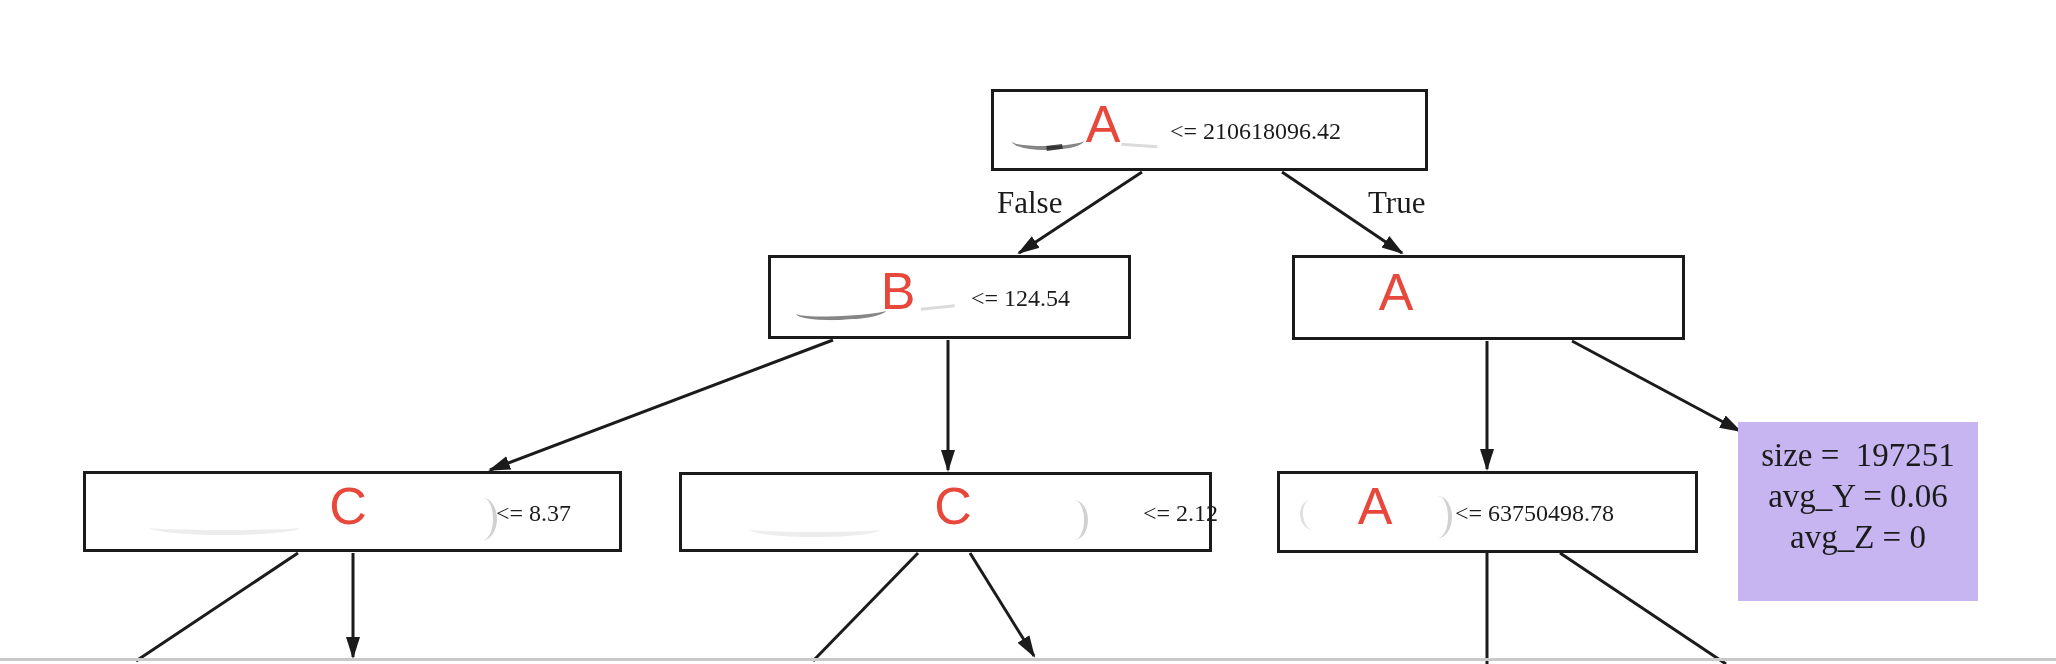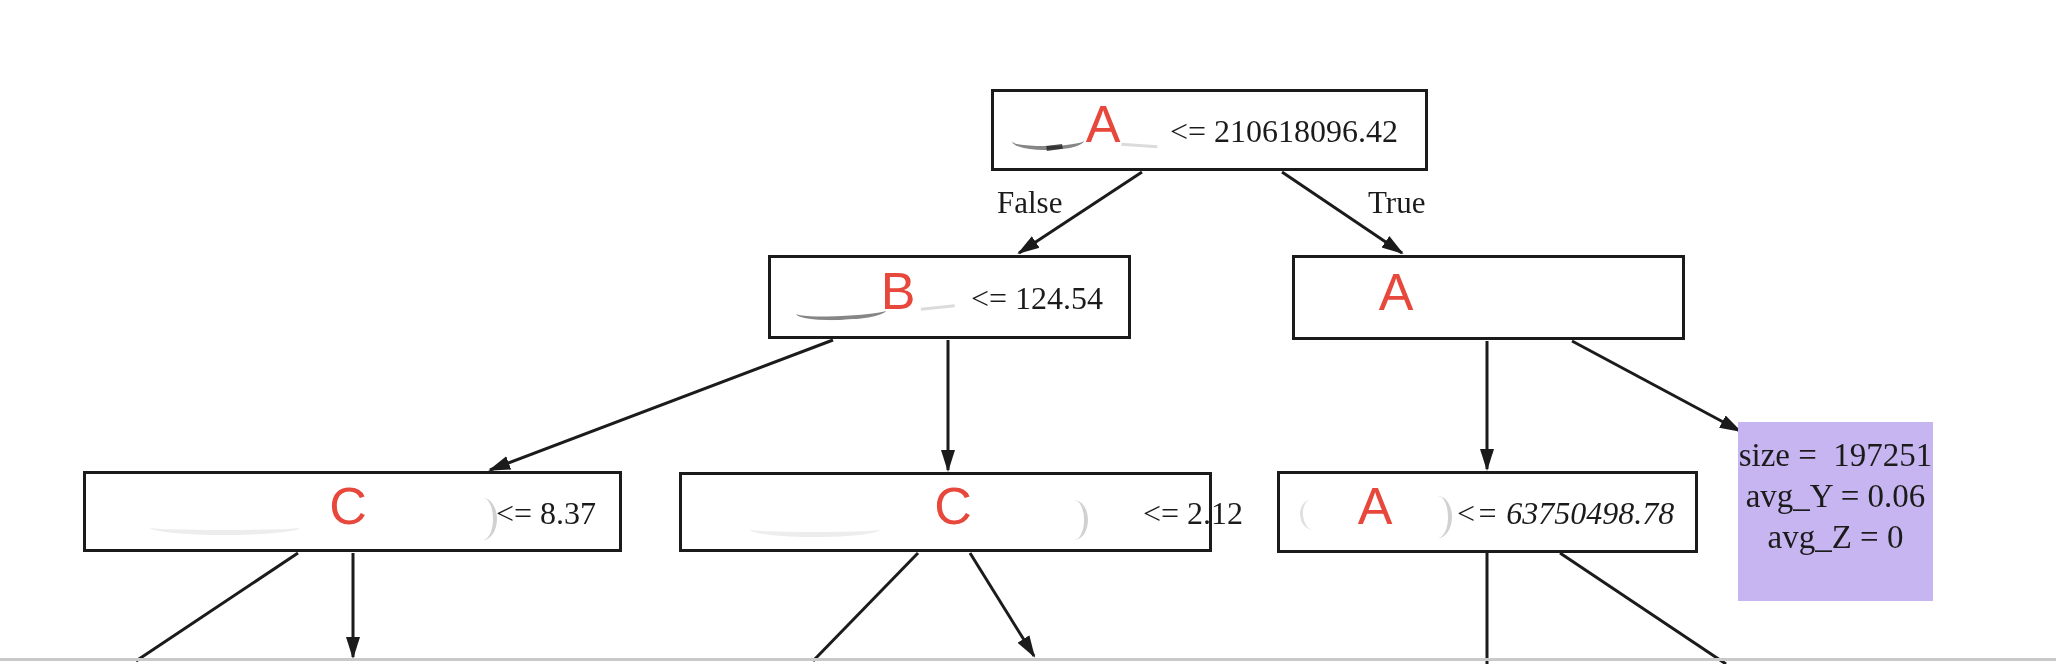--- a/index.html
+++ b/index.html
@@ -35,34 +35,34 @@
     font-family: "Liberation Sans", sans-serif;
     font-size: 52px;
     line-height: 1;
     white-space: pre;
   }
   .cond {
     position: absolute;
     top: calc(50% + 1px);
     transform: translateY(-50%);
     color: #1b1b1b;
-    font-size: 32px;
+    font-size: 24px;
     line-height: 1;
     white-space: pre;
   }
   .elabel {
     position: absolute;
     color: #1b1b1b;
     font-size: 31px;
     line-height: 1;
   }
   .leaf {
     position: absolute;
     left: 1738px; top: 422px;
-    width: 195px; height: 179px;
+    width: 240px; height: 179px;
     background: var(--leaf-fill, #c6b5f0);
     box-sizing: border-box;
     padding-top: 13px;
     text-align: center;
   }
   .leafline {
     font-size: 33px;
     line-height: 41px;
     color: #1b1b1b;
     white-space: pre;
@@ -129,21 +129,21 @@
     <span class="cond" style="left:410px;">&lt;= 8.37</span>
   </div>
 
   <div class="node" style="left:679px; top:472px; width:533px; height:80px;">
     <span class="letter" style="left:271px;">C</span>
     <span class="cond" style="left:425px;margin-left:36px;">&lt;= 2.12</span>
   </div>
 
   <div class="node" style="left:1277px; top:471px; width:421px; height:82px;">
     <span class="letter" style="left:95px;">A</span>
-    <span class="cond" style="left:175px;font-style:italic;">&lt;= 63750498.78</span>
+    <span class="cond" style="left:175px;">&lt;= 63750498.78</span>
   </div>
 
   <div class="leaf">
     <div class="leafline">size =  197251</div>
     <div class="leafline">avg_Y = 0.06</div>
     <div class="leafline">avg_Z = 0</div>
   </div>
 
   <div class="smudge sm-arc-dark" style="left:1012px; top:132px; width:72px; height:14px; transform:rotate(-2deg);"></div>
   <div class="smudge sm-tick" style="left:1046px; top:138px; width:16px; height:7px; transform:rotate(-8deg);"></div>

